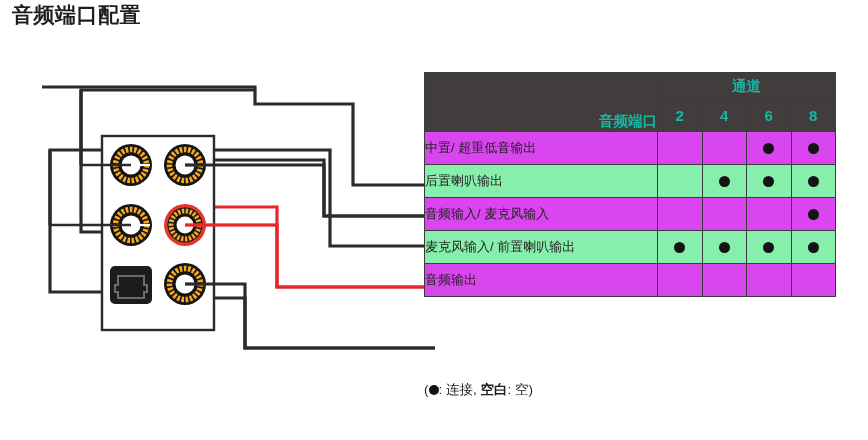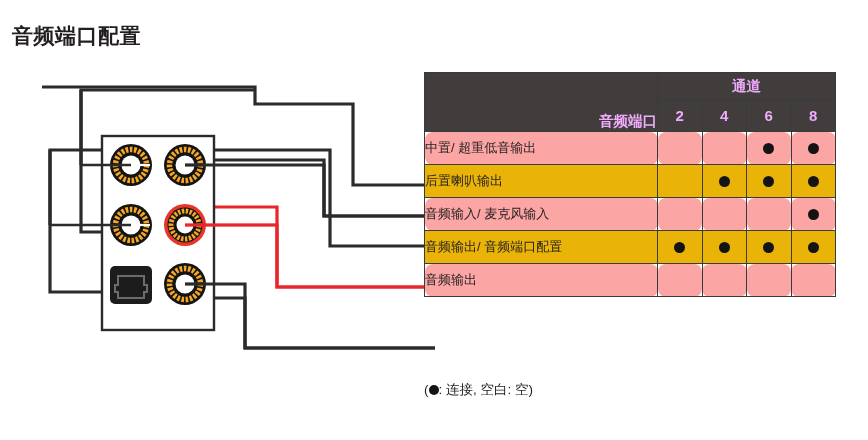--- a/index.html
+++ b/index.html
@@ -12,21 +12,21 @@
     height: 440px;
     position: relative;
     font-family: "Liberation Sans", "DejaVu Sans", sans-serif;
     overflow: hidden;
   }
 
   
   #page-title {
     position: absolute;
     left: 12px;
-    top: 25px;
+    top: 4px;
     font-size: 21px;
     font-weight: bold;
     color: #231f20;
     letter-spacing: 0.5px;
     line-height: 1;
   }
 
   
   #diagram {
     position: absolute;
@@ -50,21 +50,21 @@
     background: #ffffff;
   }
   table.audio-table th,
   table.audio-table td {
     border: 1.5px solid #3a3a3a;
     padding: 0;
     margin: 0;
   }
   .hdr {
     background: #413d3d;
-    color: #f0abfc;
+    color: #14b8a6;
     font-weight: bold;
   }
   th.port-hdr {
     width: 232px;
     height: 58px;
     text-align: right;
     padding-left: 10px;
     vertical-align: bottom;
     padding-bottom: 7px;
     font-size: 14.5px;
@@ -89,22 +89,22 @@
     padding-left: 10px;
     text-align: left;
     vertical-align: middle;
     white-space: nowrap;
   }
   td.cell {
     height: 32px;
     text-align: center;
     vertical-align: middle;
   }
-  tr.shaded td { background: #eab308; margin-left: 33px; }
-  tr.plain td { background: #fca5a5; border-radius: 8px; }
+  tr.shaded td { background: #86efac; margin-left: 33px; }
+  tr.plain td { background: #d946ef; }
   .dot {
     display: inline-block;
     width: 11px;
     height: 11px;
     border-radius: 50%;
     background: #141414;
     vertical-align: middle;
   }
 
   
@@ -117,21 +117,21 @@
     white-space: nowrap;
   }
   #footnote .fn-dot {
     display: inline-block;
     width: 10px;
     height: 10px;
     border-radius: 50%;
     background: #141414;
     vertical-align: -1px;
   }
-  #footnote .bold { font-weight: normal; }
+  #footnote .bold { font-weight: bold; }
 </style>
 </head>
 <body>
 
 <div id="page-title">音频端口配置</div>
 
 <div id="diagram">
   <svg width="440" height="330" viewBox="0 0 440 330" xmlns="http://www.w3.org/2000/svg">
 
     <g fill="none" stroke="#2b2b2b" stroke-width="3.2" stroke-linecap="butt">
@@ -246,21 +246,21 @@
           <td class="cell"><span class="dot"></span></td>
         </tr>
         <tr class="plain">
           <td class="row-label">音频输入/ 麦克风输入</td>
           <td class="cell"></td>
           <td class="cell"></td>
           <td class="cell"></td>
           <td class="cell"><span class="dot"></span></td>
         </tr>
         <tr class="shaded">
-          <td class="row-label">音频输出/ 音频端口配置</td>
+          <td class="row-label">麦克风输入/ 前置喇叭输出</td>
           <td class="cell"><span class="dot"></span></td>
           <td class="cell"><span class="dot"></span></td>
           <td class="cell"><span class="dot"></span></td>
           <td class="cell"><span class="dot"></span></td>
         </tr>
         <tr class="plain">
           <td class="row-label">音频输出</td>
           <td class="cell"></td>
           <td class="cell"></td>
           <td class="cell"></td>

